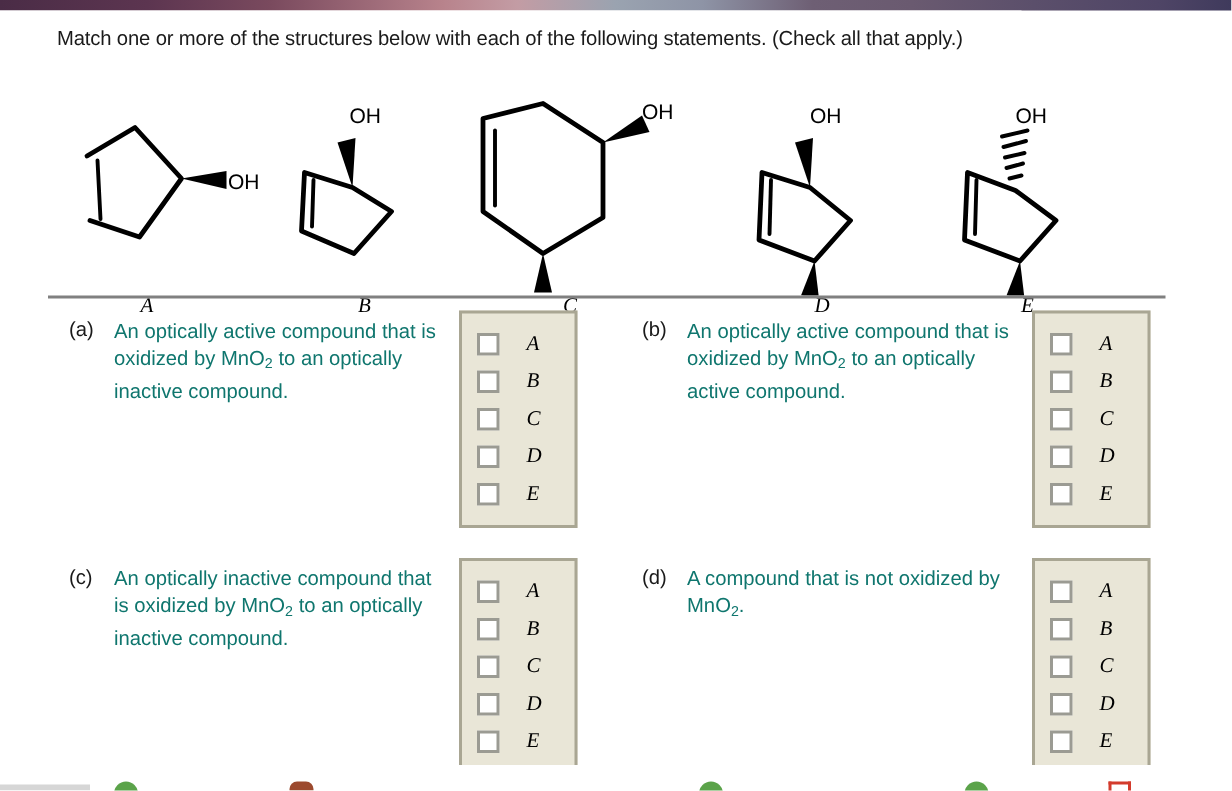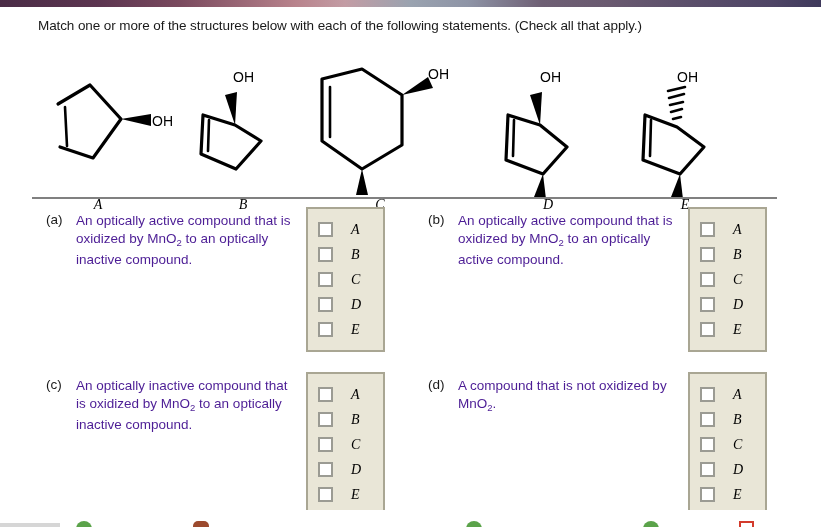--- a/index.html
+++ b/index.html
@@ -78,21 +78,21 @@
     left: 8px; top: 0;
     font-size: 13.5px;
     color: #1a1a1a;
   }
   .q-text {
     position: absolute;
     left: 38px; top: 0;
     width: 225px;
     font-size: 13.5px;
     line-height: 17.5px;
-    color: #4c1d95;
+    color: #0f766e;
   }
   .q-text sub { font-size: 9.5px; vertical-align: -0.28em; }
   .choices {
     position: absolute;
     left: 268px; top: -5px;
     width: 79px;
     background: #e9e6d7;
     border: 2px solid #a9a693;
     box-sizing: border-box;
     padding: 8px 0 8px 0;

